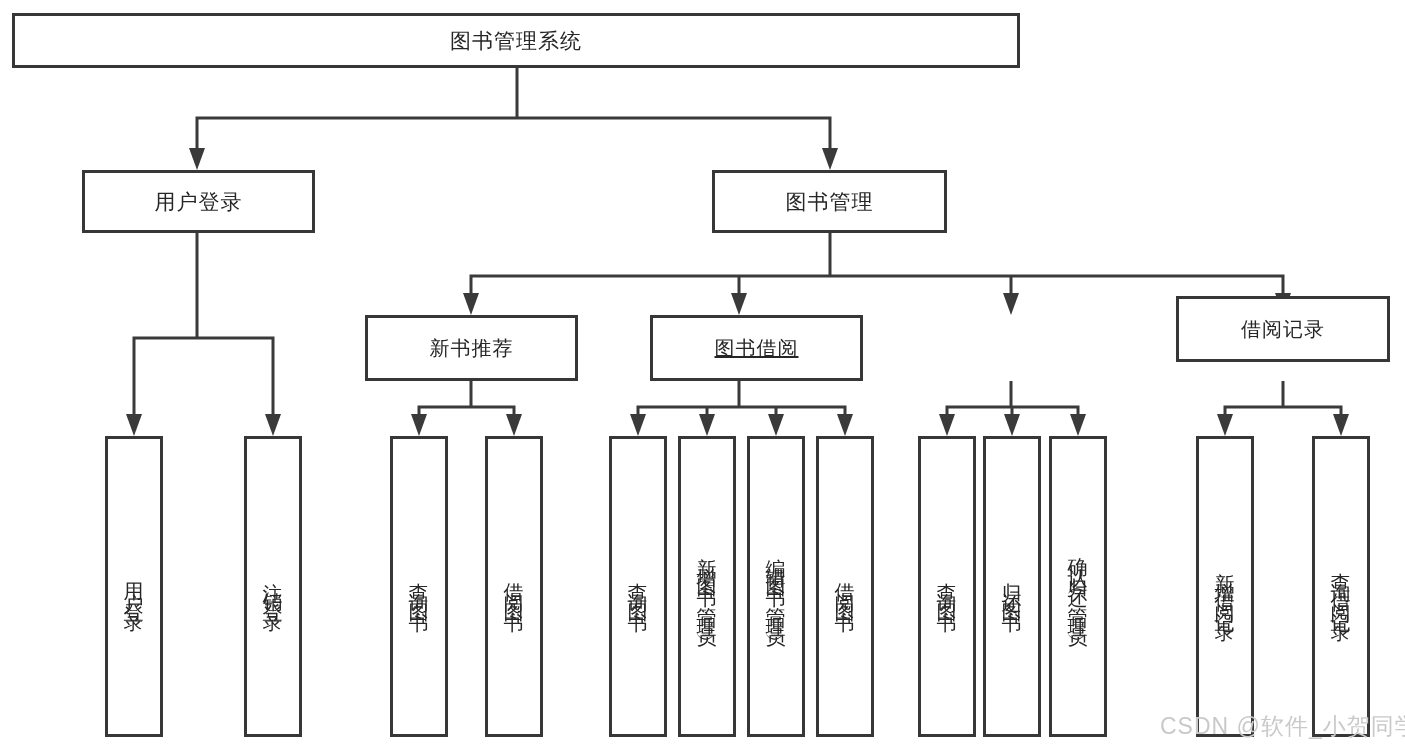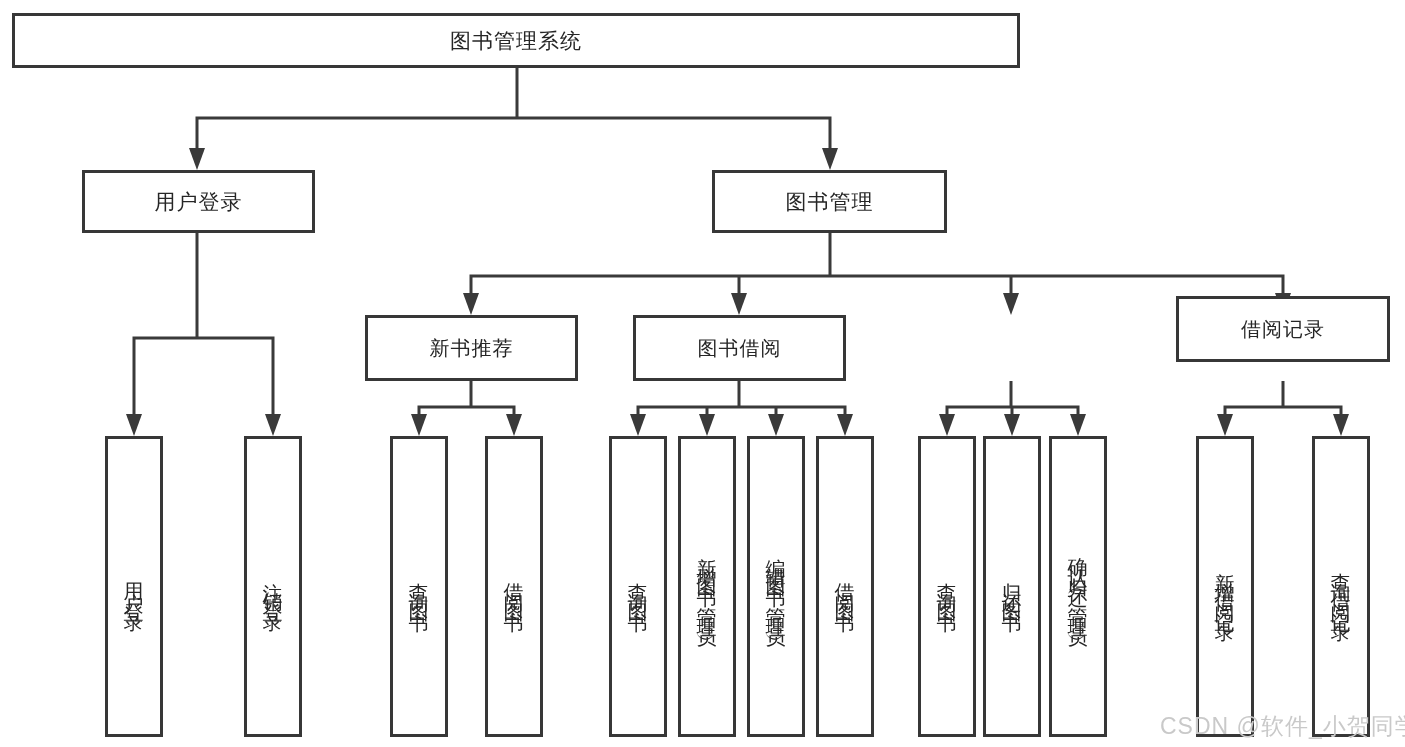--- a/index.html
+++ b/index.html
@@ -90,21 +90,21 @@
   <div class="box box-h" style="left:82px; top:170px; width:233px; height:63px;">
     <span>用户登录</span>
   </div>
   <div class="box box-h lv3" style="left:365px; top:315px; width:213px; height:66px;">
     <span>新书推荐</span>
   </div>
 
   <div class="box box-h" style="left:712px; top:170px; width:235px; height:63px;">
     <span>图书管理</span>
   </div>
-  <div class="box box-h lv3" style="left:633px; top:315px; width:213px; height:66px;">
+  <div class="box box-h lv3" style="left:650px; top:315px; width:213px; height:66px;text-decoration:underline;">
     <span>图书借阅</span>
   </div>
   <div class="box box-h lv3" style="left:1176px; top:296px; width:214px; height:66px;">
     <span>借阅记录</span>
   </div>
 
   <div class="box box-v" style="left:105px; top:436px; width:58px; height:301px;">
     <span>用户登录</span>
   </div>
   <div class="box box-v" style="left:244px; top:436px; width:58px; height:301px;">

